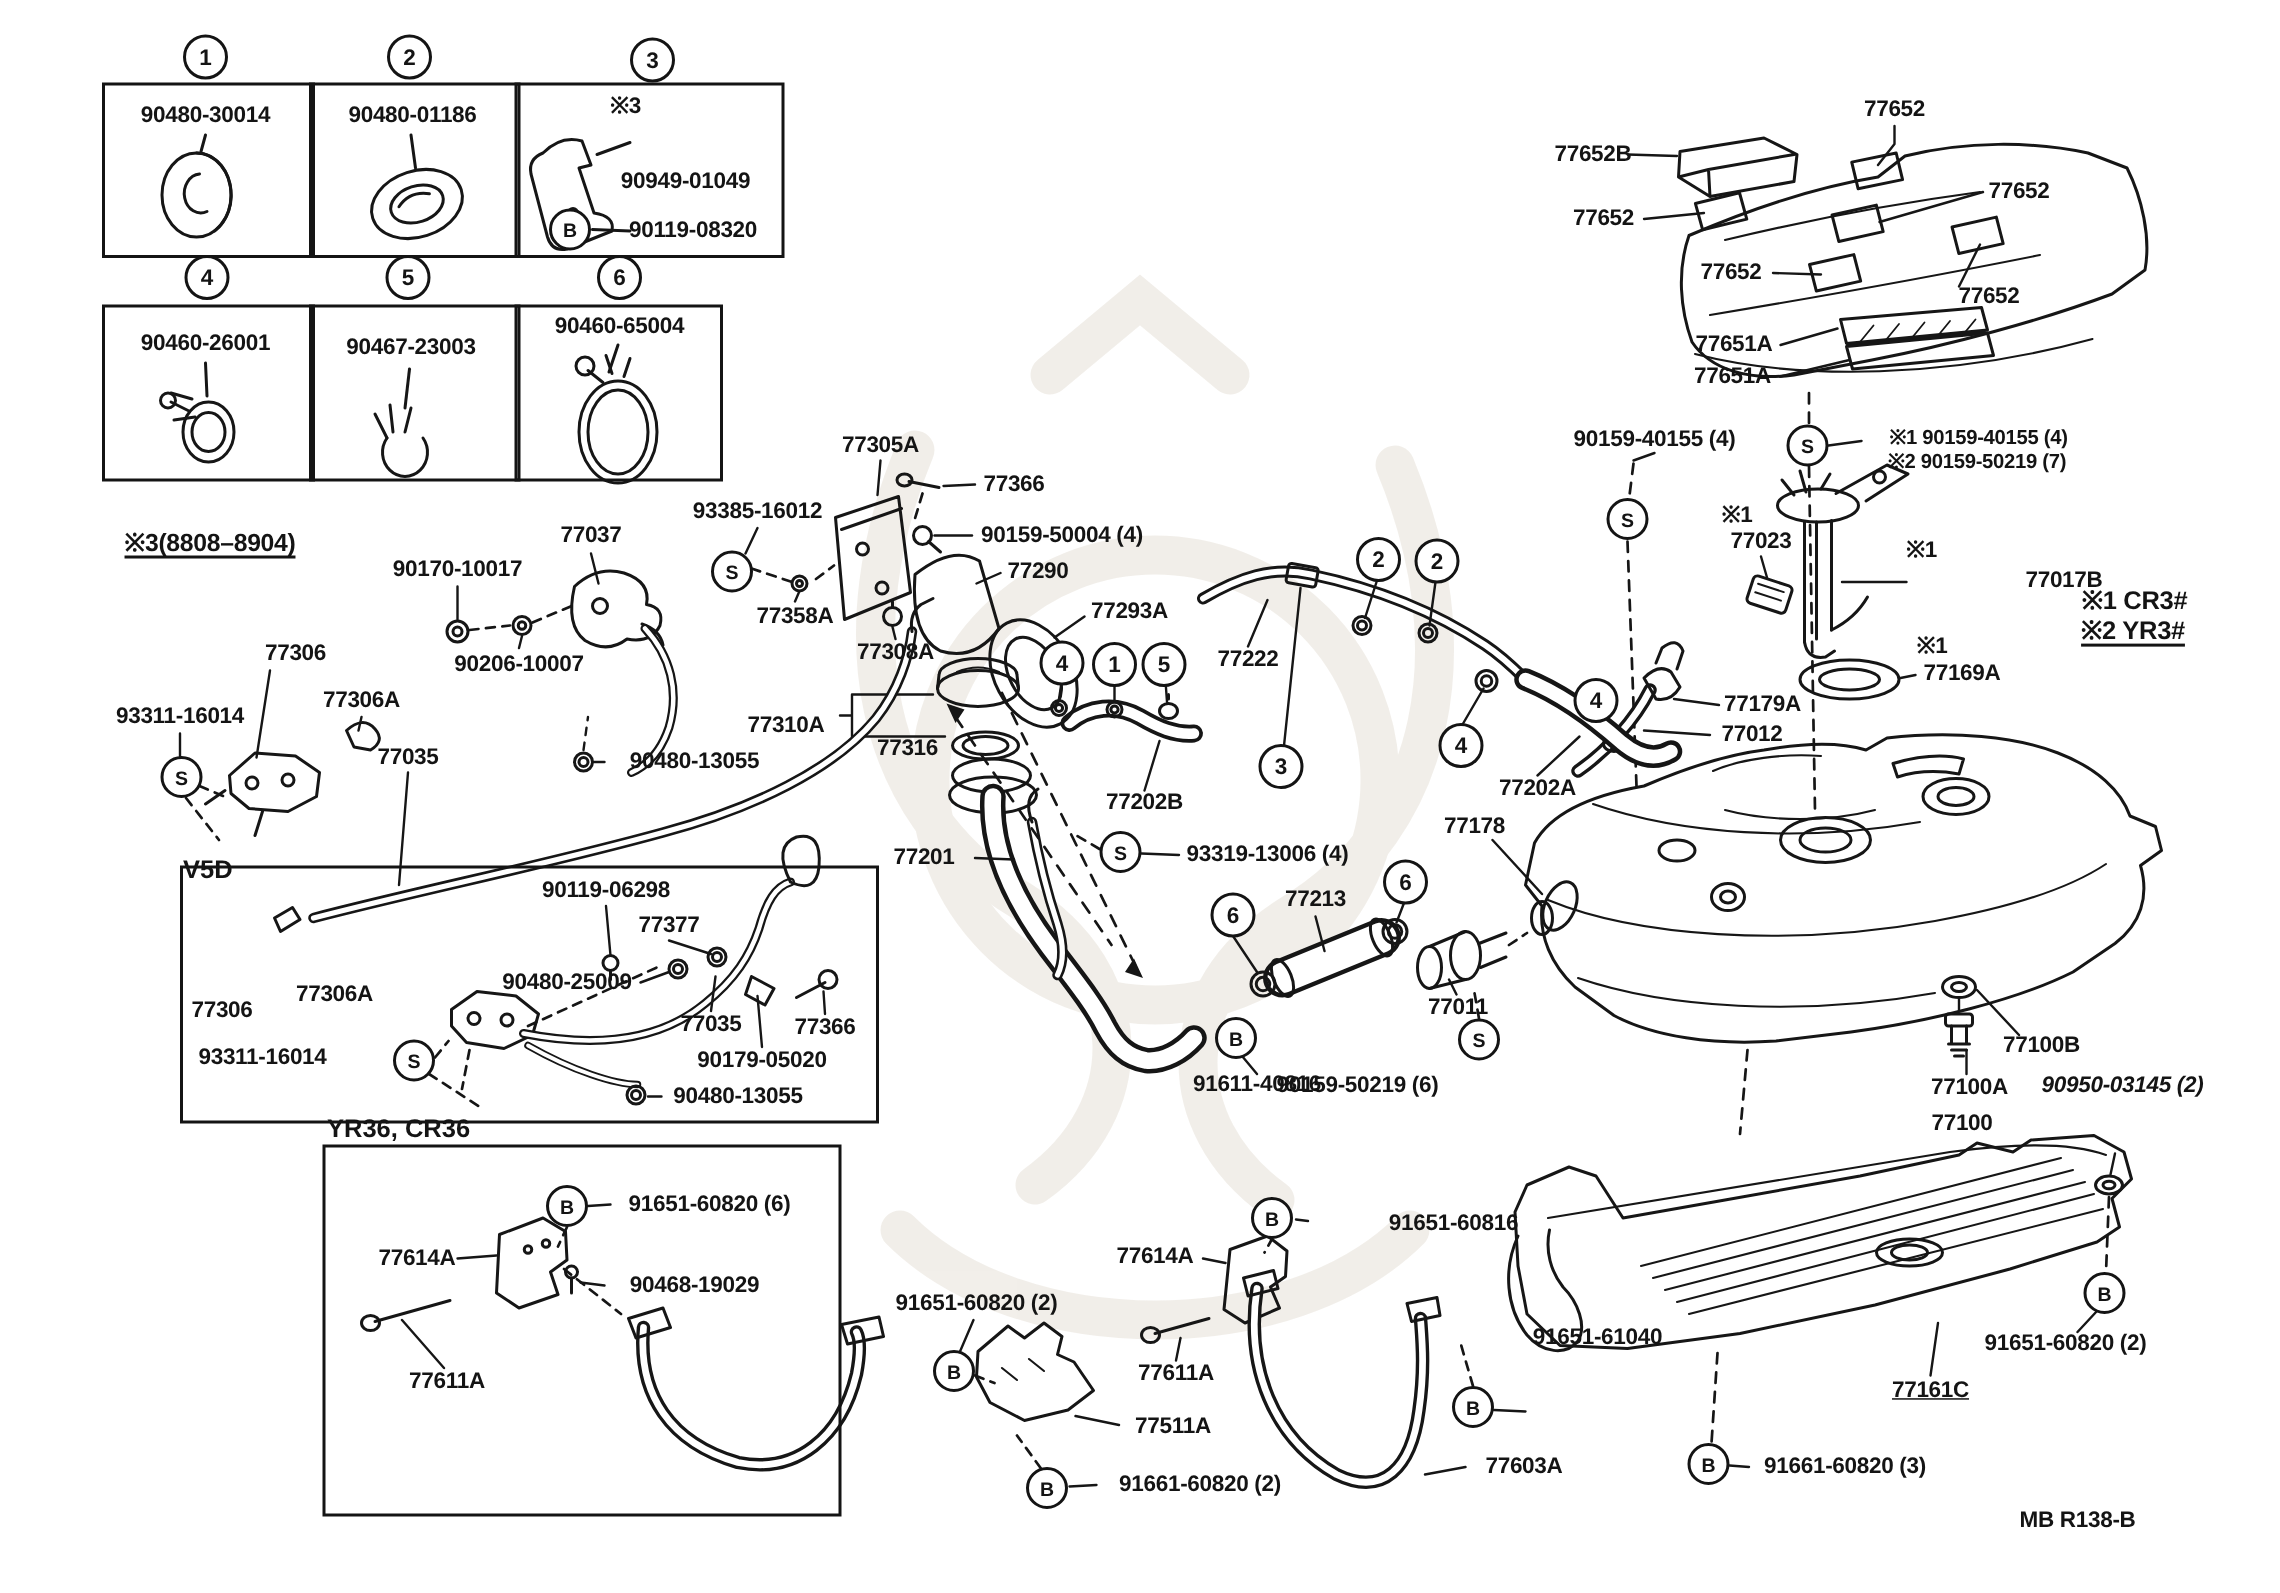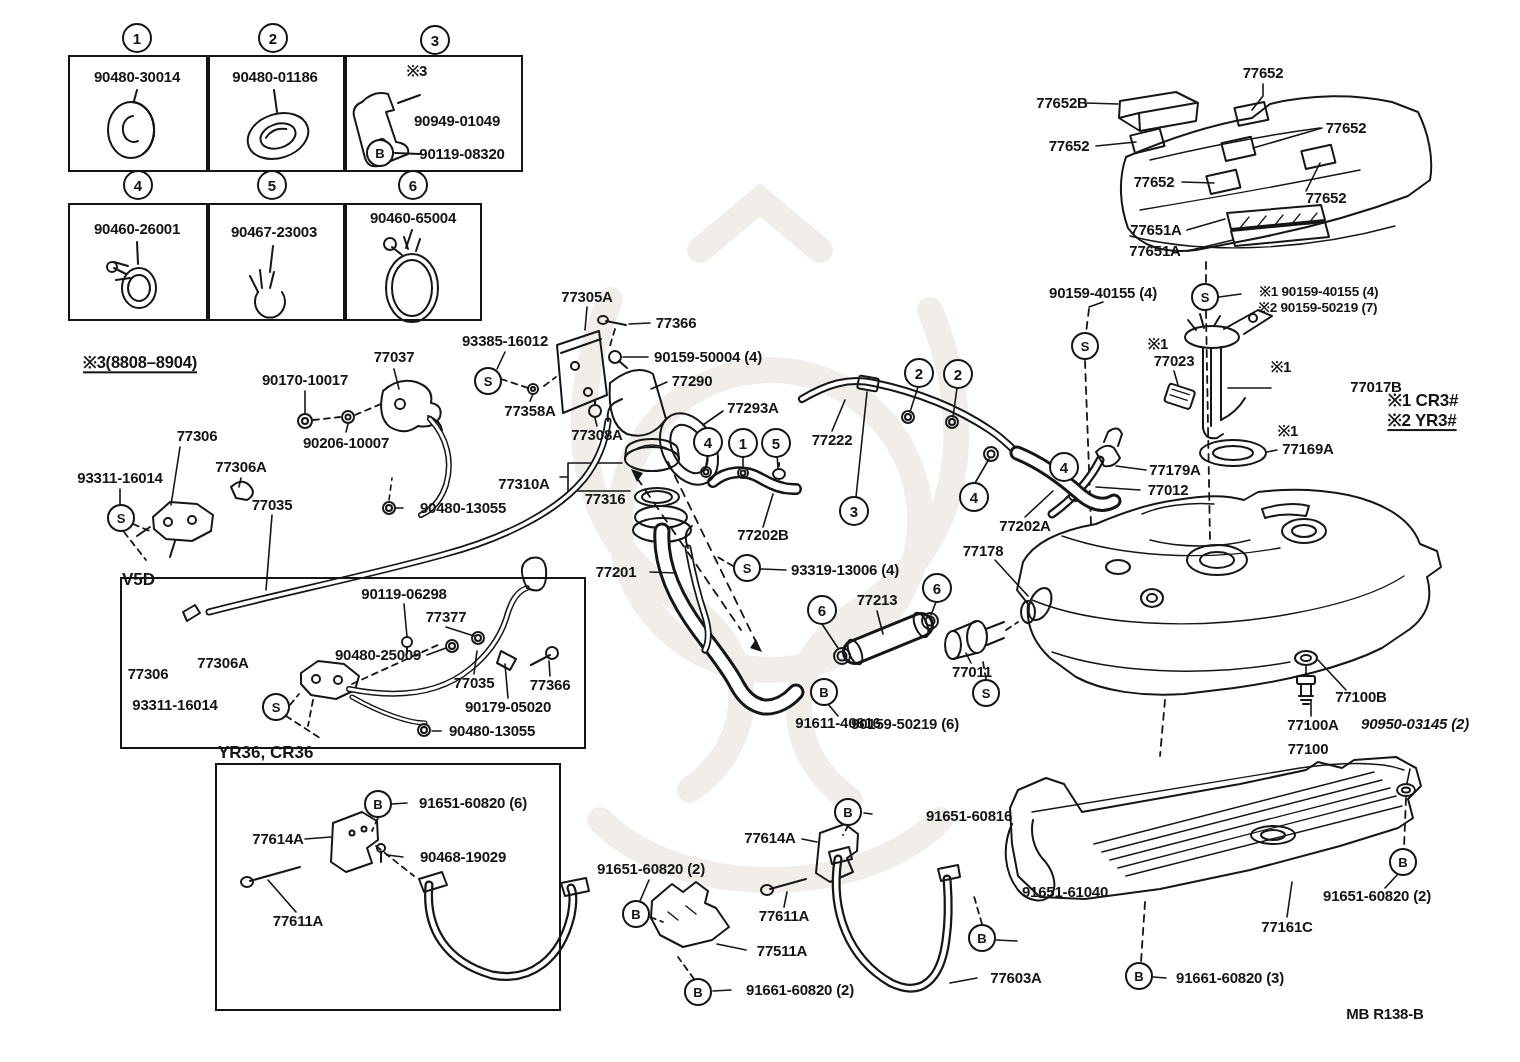--- a/index.html
+++ b/index.html
@@ -398,21 +398,21 @@
     <div class="lbl" style="left: 298px; top: 921px;">77611A</div>
     <div class="lbl" style="left: 651px; top: 869px;">91651-60820 (2)</div>
     <div class="lbl" style="left: 770px; top: 838px;">77614A</div>
     <div class="lbl" style="left: 928px; top: 816px; margin-left: 41px;">91651-60816</div>
     <div class="lbl" style="left: 784px; top: 916px;">77611A</div>
     <div class="lbl" style="left: 782px; top: 951px;">77511A</div>
     <div class="lbl" style="left: 800px; top: 990px;">91661-60820 (2)</div>
     <div class="lbl" style="left: 1016px; top: 978px;">77603A</div>
     <div class="lbl" style="left: 1065px; top: 892px;">91651-61040</div>
     <div class="lbl" style="left: 1230px; top: 978px;">91661-60820 (3)</div>
-    <div class="lbl" style="left: 1287px; top: 927px;">77161C</div>
+    <div class="lbl" style="left: 1287px; top: 927px; text-decoration: underline;">77161C</div>
     <div class="lbl" style="left: 1377px; top: 896px;">91651-60820 (2)</div>
     <div class="lbl" style="left: 1385px; top: 1014px;">MB R138-B</div>
     <div class="mk" style="left: 121px; top: 518px;">S</div>
     <div class="mk" style="left: 488px; top: 381px;">S</div>
     <div class="mk" style="left: 747px; top: 568px;">S</div>
     <div class="mk" style="left: 276px; top: 707px;">S</div>
     <div class="mk" style="left: 986px; top: 693px;">S</div>
     <div class="mk" style="left: 1085px; top: 346px;">S</div>
     <div class="mk" style="left: 1205px; top: 297px;">S</div>
     <div class="mk" style="left: 380px; top: 153px;">B</div>

